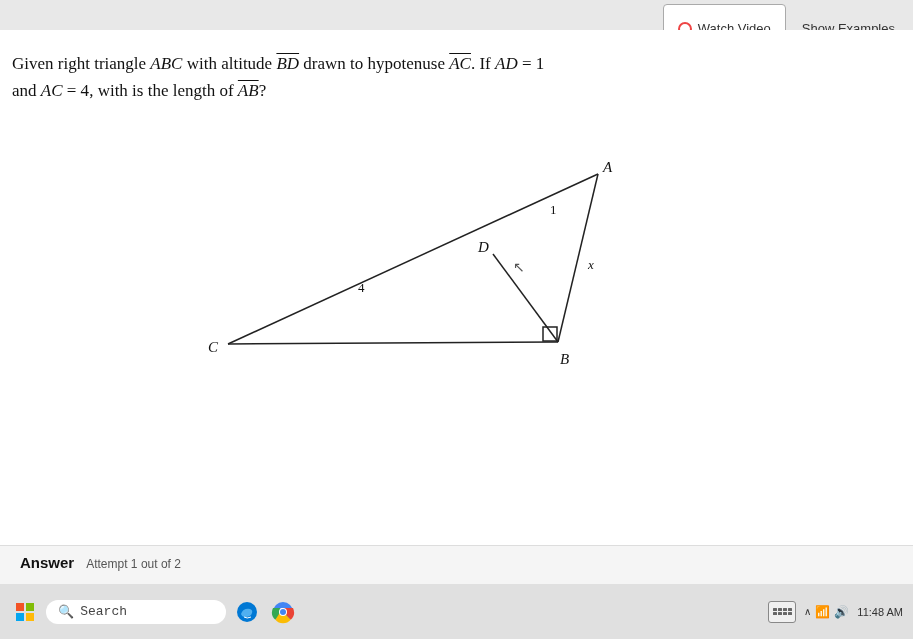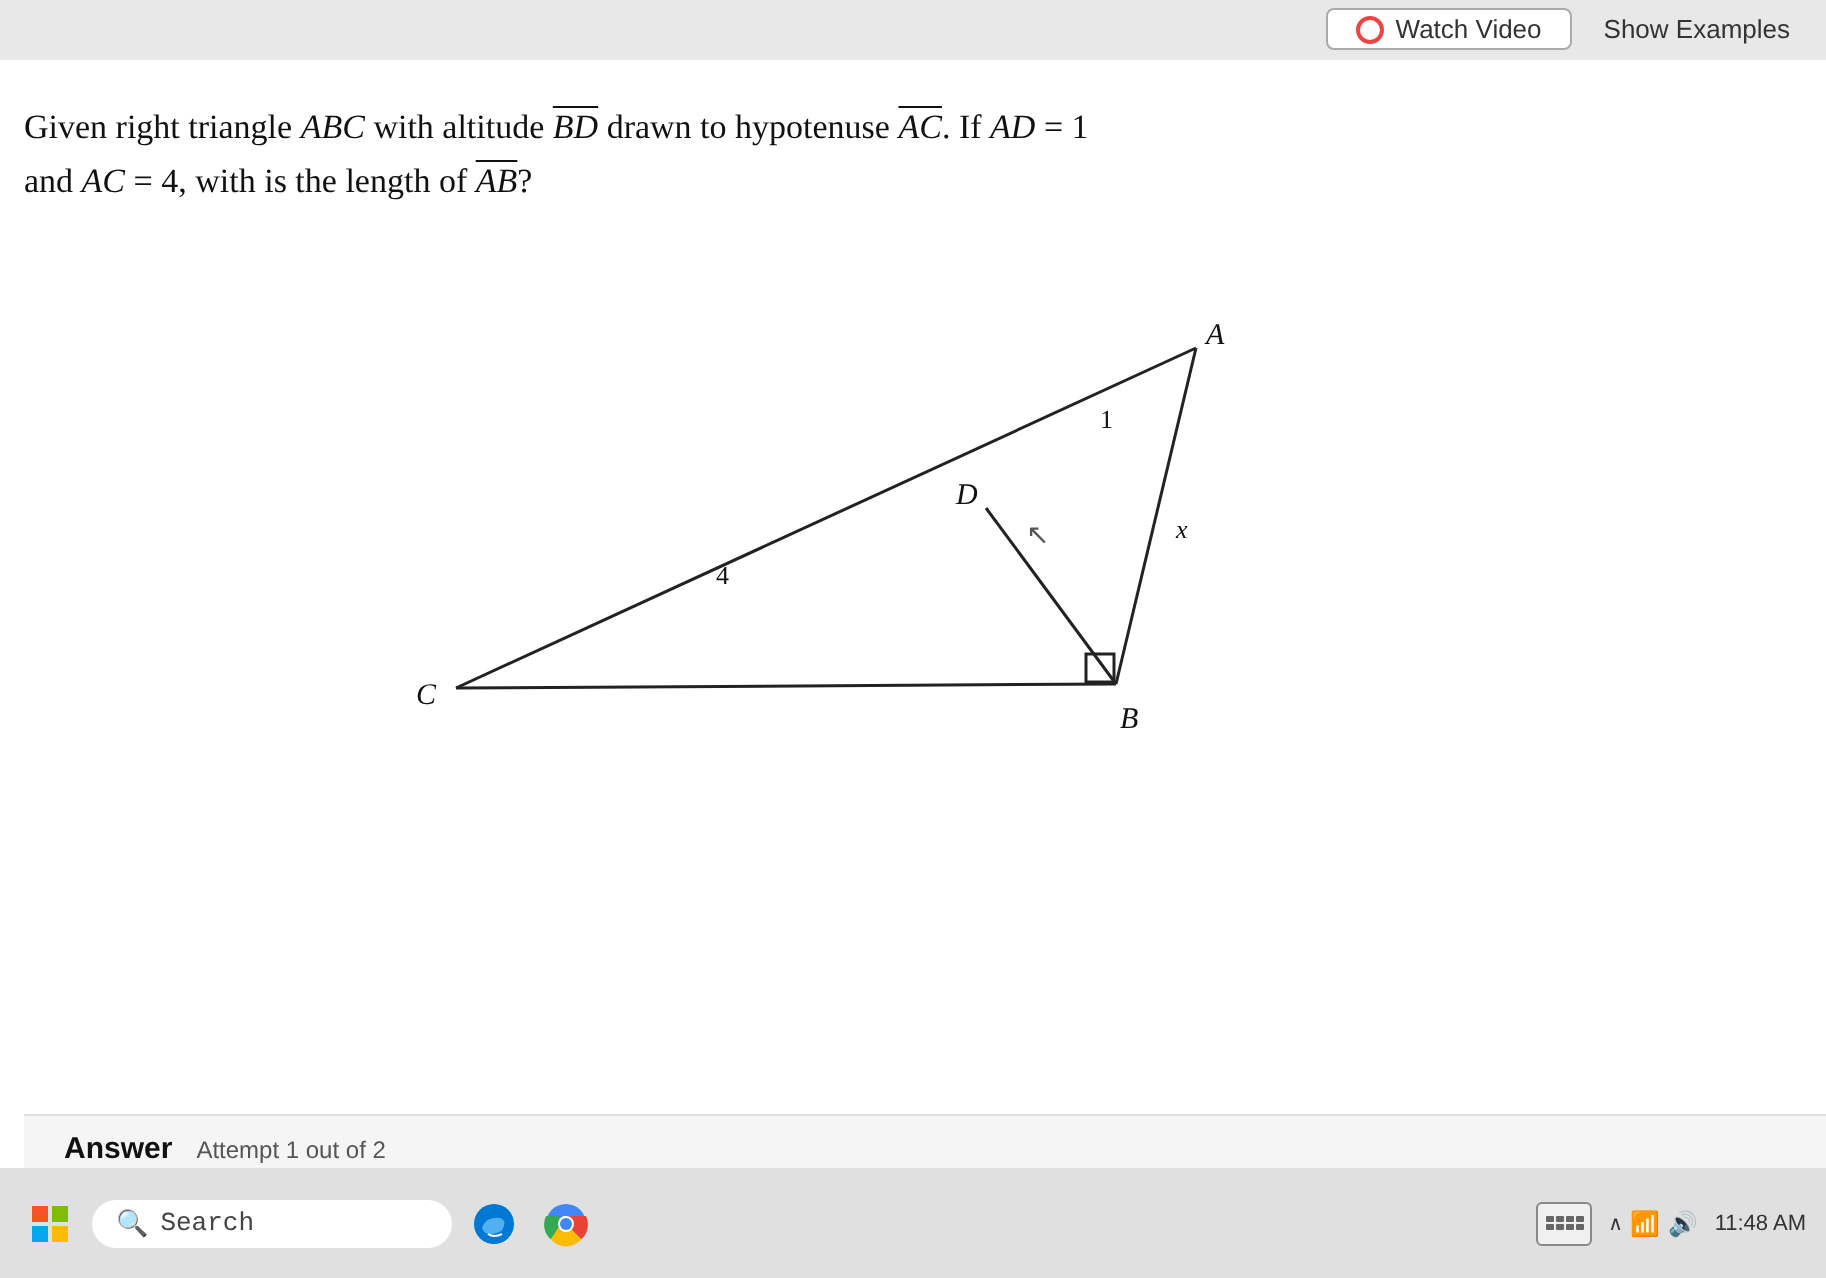--- a/index.html
+++ b/index.html
@@ -20,21 +20,21 @@
       display: flex;
       align-items: center;
       gap: 8px;
       padding: 4px 10px;
     }
 
     .watch-video-btn {
       border: 1px solid #aaa;
       background: #fff;
       border-radius: 4px;
-      padding: 2px 14px;
+      padding: 16px 14px;
       font-size: 13px;
       font-family: Arial, sans-serif;
       cursor: pointer;
       display: flex;
       align-items: center;
       gap: 6px;
       color: #333;
     }
 
     .watch-icon {
@@ -91,24 +91,24 @@
       position: relative;
       width: 100%;
       height: 320px;
       margin-top: 5px;
     }
 
     
     .answer-section {
       position: absolute;
       bottom: 55px;
-      left: 12px;
+      left: 0;
       right: 0;
       background: #f5f5f5;
-      padding: 8px 20px 0 20px;
+      padding: 8px 20px 12px 20px;
       border-top: 1px solid #ddd;
     }
 
     .answer-label {
       font-weight: bold;
       font-size: 15px;
       font-family: Arial, sans-serif;
       color: #111;
     }
 

